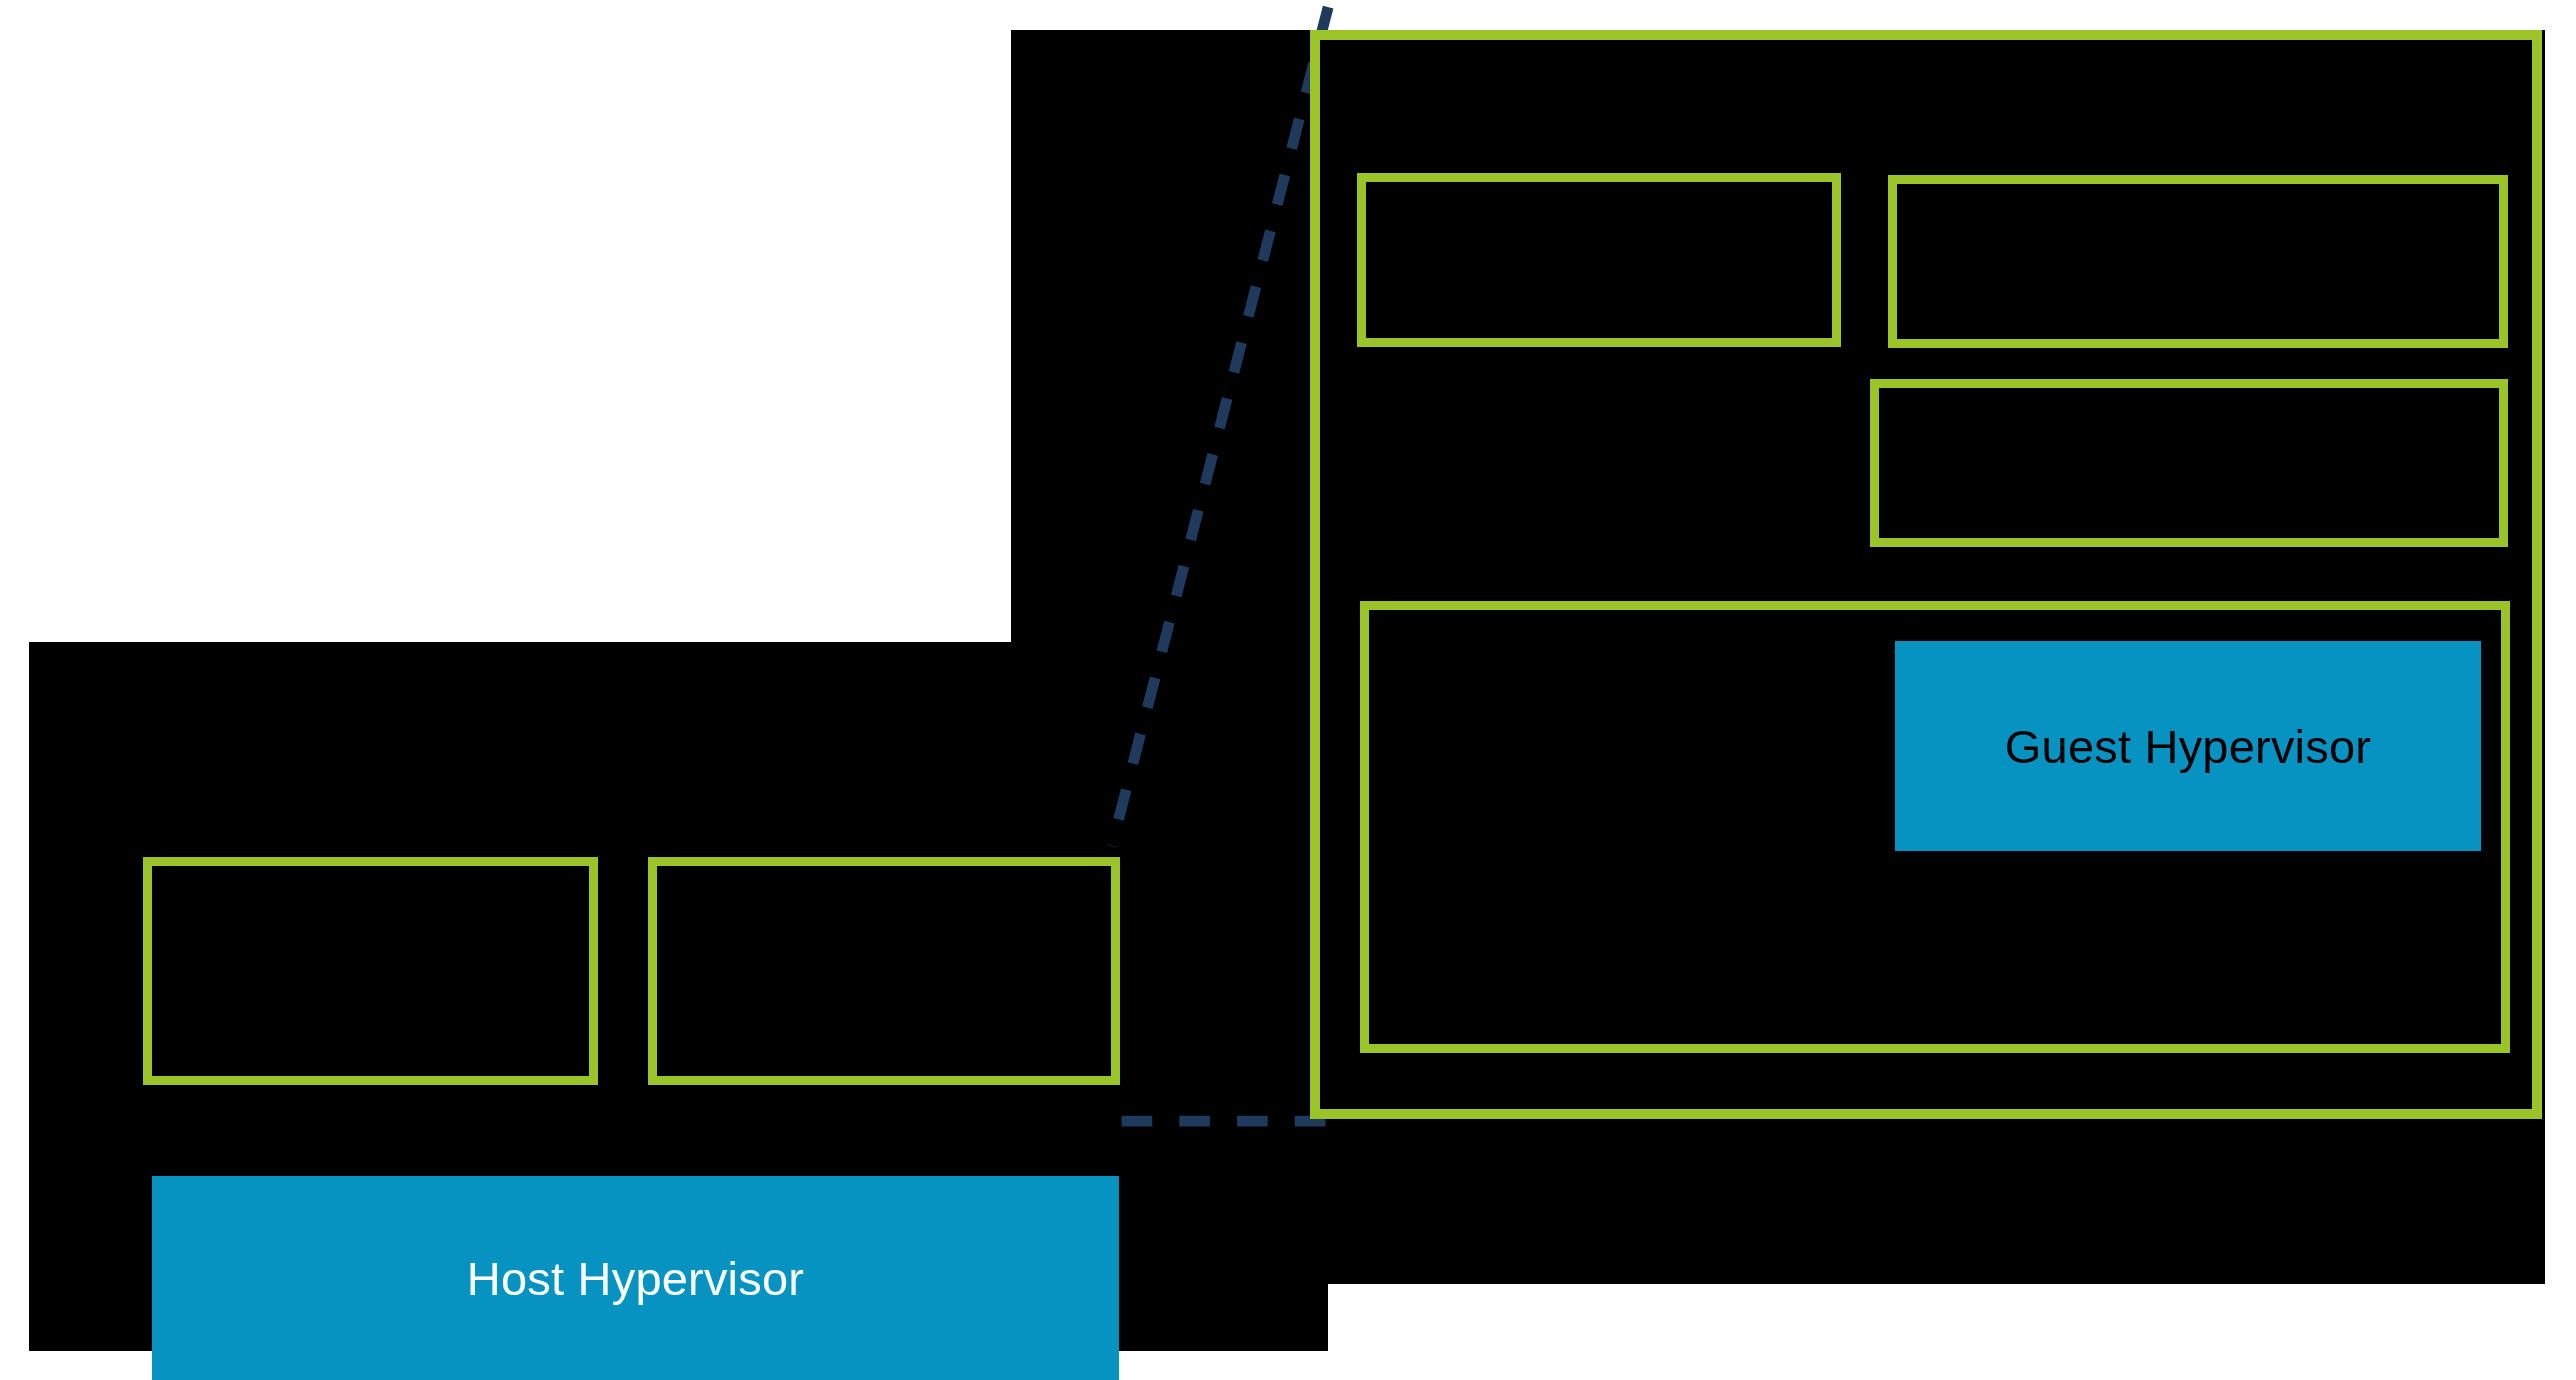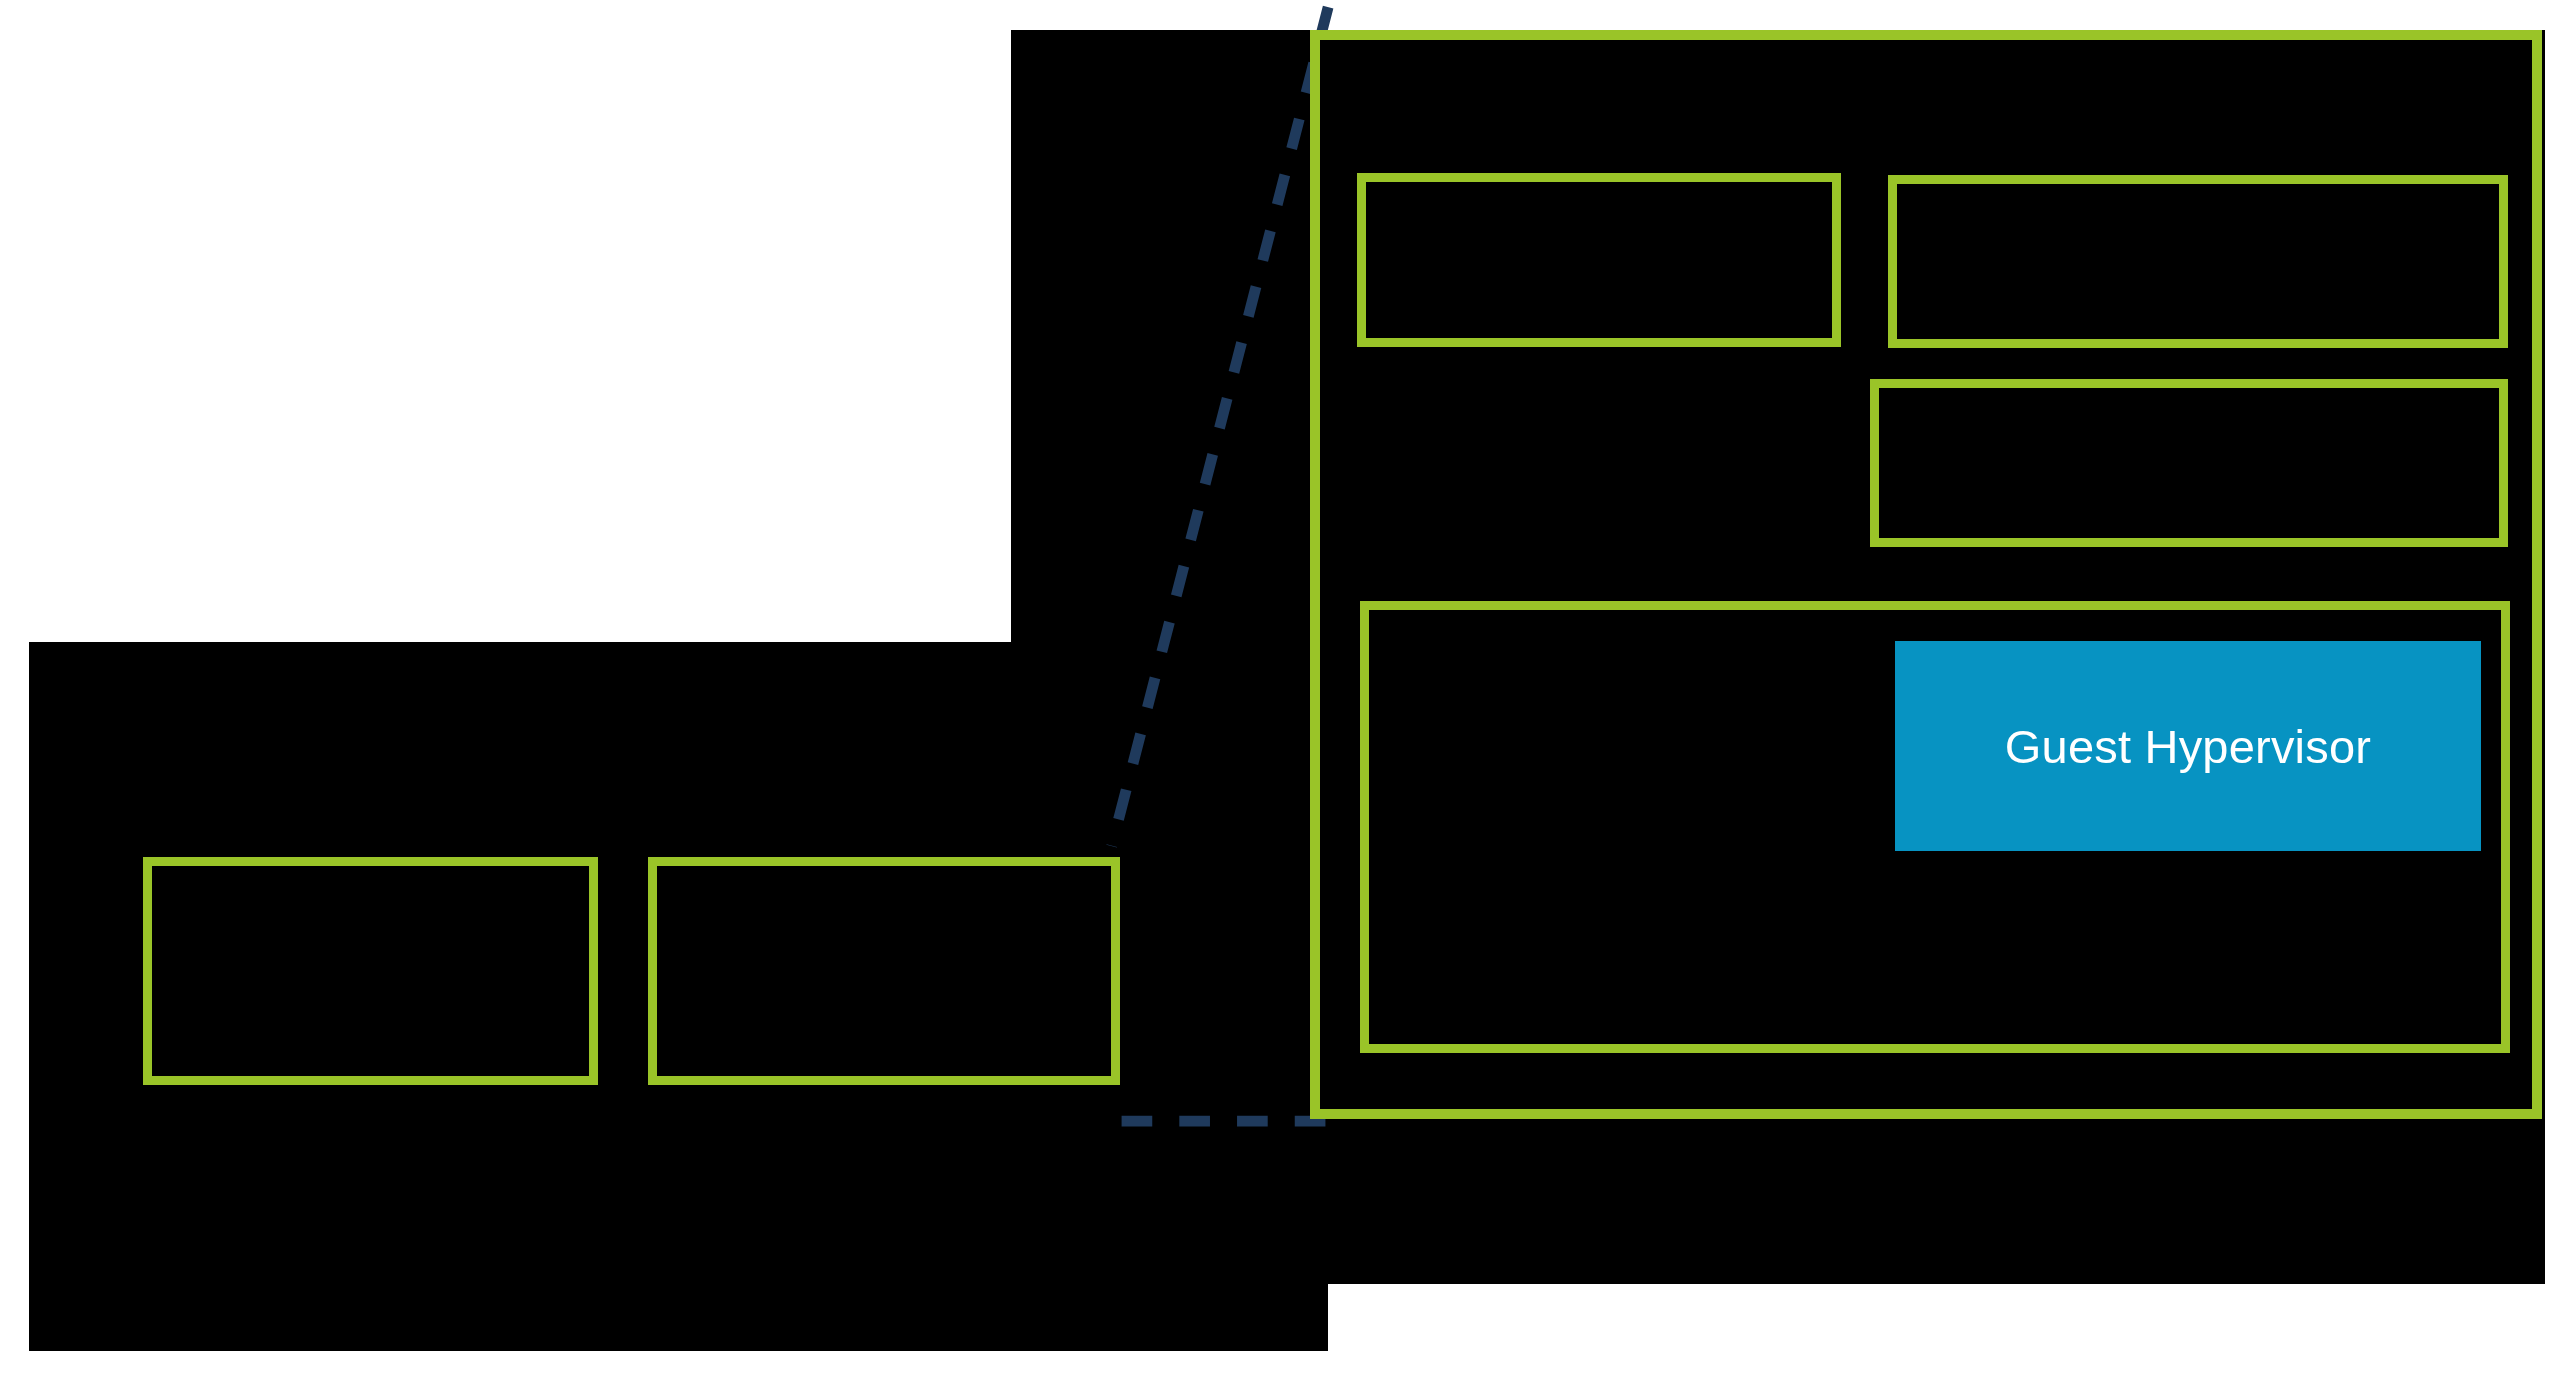--- a/index.html
+++ b/index.html
@@ -68,26 +68,29 @@
   <div class="gbox" id="guest-box-1" style="left: 1888px; top: 175px; width: 620px; height: 173px;">
     <span></span>
   </div>
   <div class="gbox" id="guest-box-2" style="left: 1870px; top: 379px; width: 638px; height: 168px;">
     <span></span>
   </div>
   <div class="gbox" id="guest-box-3" style="left: 1360px; top: 601px; width: 1150px; height: 452px;">
     <span></span>
   </div>
 
-  <div class="teal" id="guest-hypervisor" style="left: 1895px; top: 641px; width: 586px; height: 210px; font-size: 47px; background: rgb(7, 147, 194); color: #ffffff;">
+  <div class="teal" id="guest-hypervisor" style="left: 1895px; top: 641px; width: 586px; height: 210px; font-size: 47px; background: rgb(7, 147, 194); color: #000000;">
     <span class="lbl">Guest Hypervisor</span>
   </div>
 
   <div class="gbox" id="host-box-0" style="left: 143px; top: 857px; width: 455px; height: 228px;">
     <span></span>
   </div>
   <div class="gbox" id="host-box-1" style="left: 648px; top: 857px; width: 472px; height: 228px;">
     <span></span>
   </div>
 
+  <div class="teal" id="host-hypervisor" style="left: 152px; top: 1176px; width: 967px; height: 205px; font-size: 47px; background: rgb(7, 147, 194); color: rgb(255, 255, 255);">
+    <span class="lbl">Host Hypervisor</span>
+  </div>
 
 </div>
 
 
 </body></html>

